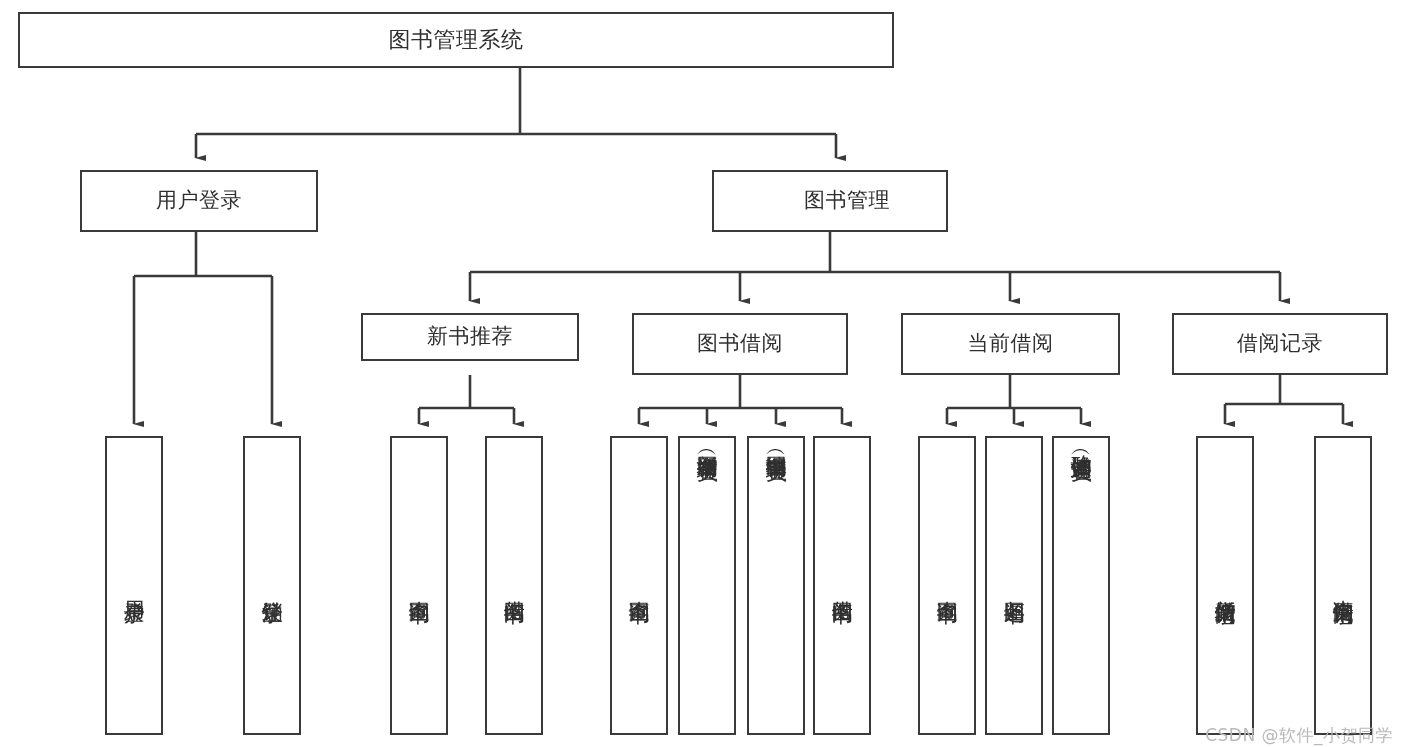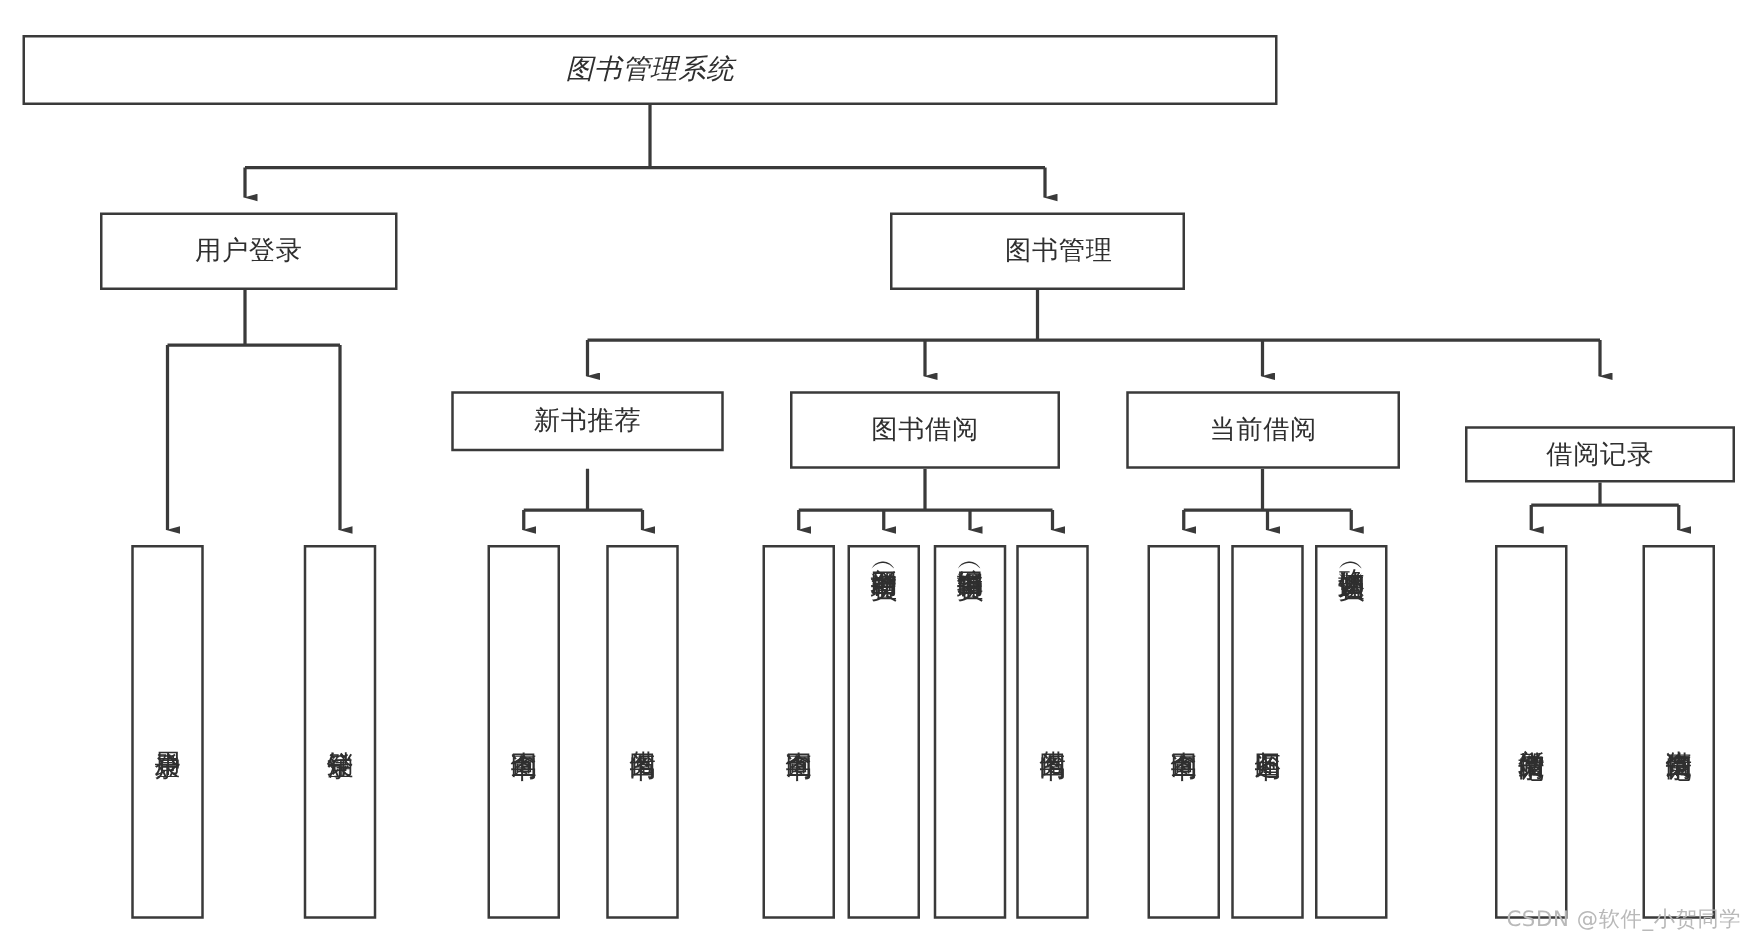--- a/index.html
+++ b/index.html
@@ -123,21 +123,21 @@
       <path d="M1014,408 L1014,424" marker-end="url(#arrowhead)"></path>
       <path d="M1081,408 L1081,424" marker-end="url(#arrowhead)"></path>
 
       <path d="M1280,375 L1280,404"></path>
       <path d="M1225,404 L1343,404"></path>
       <path d="M1225,404 L1225,424" marker-end="url(#arrowhead)"></path>
       <path d="M1343,404 L1343,424" marker-end="url(#arrowhead)"></path>
     </g>
   </svg>
 
-  <div class="node root" style="left:18px; top:28px; width:1004px; height:56px;font-style:italic;">
+  <div class="node root" style="left:18px; top:12px; width:876px; height:56px;">
     <span class="node-label">图书管理系统</span>
   </div>
 
   <div class="node level2" style="left:80px; top:170px; width:238px; height:62px;">
     <span class="node-label">用户登录</span>
   </div>
 
   <div class="node level2" style="left:712px; top:170px; width:236px; height:62px;padding-left:34px;">
     <span class="node-label">图书管理</span>
   </div>
@@ -147,21 +147,21 @@
   </div>
 
   <div class="node level3" style="left:901px; top:313px; width:219px; height:62px;">
     <span class="node-label">当前借阅</span>
   </div>
 
   <div class="node level3" style="left:632px; top:313px; width:216px; height:62px;">
     <span class="node-label">图书借阅</span>
   </div>
 
-  <div class="node level3" style="left:1172px; top:313px; width:216px; height:45px;margin-top:28px;">
+  <div class="node level3" style="left:1172px; top:313px; width:216px; height:62px;">
     <span class="node-label">借阅记录</span>
   </div>
 
   <div class="node leaf center-v" style="left:105px; top:436px; width:58px; height:299px;">
     <span class="node-label">用户登录</span>
   </div>
 
   <div class="node leaf center-v" style="left:243px; top:436px; width:58px; height:299px;">
     <span class="node-label">注销登录</span>
   </div>

